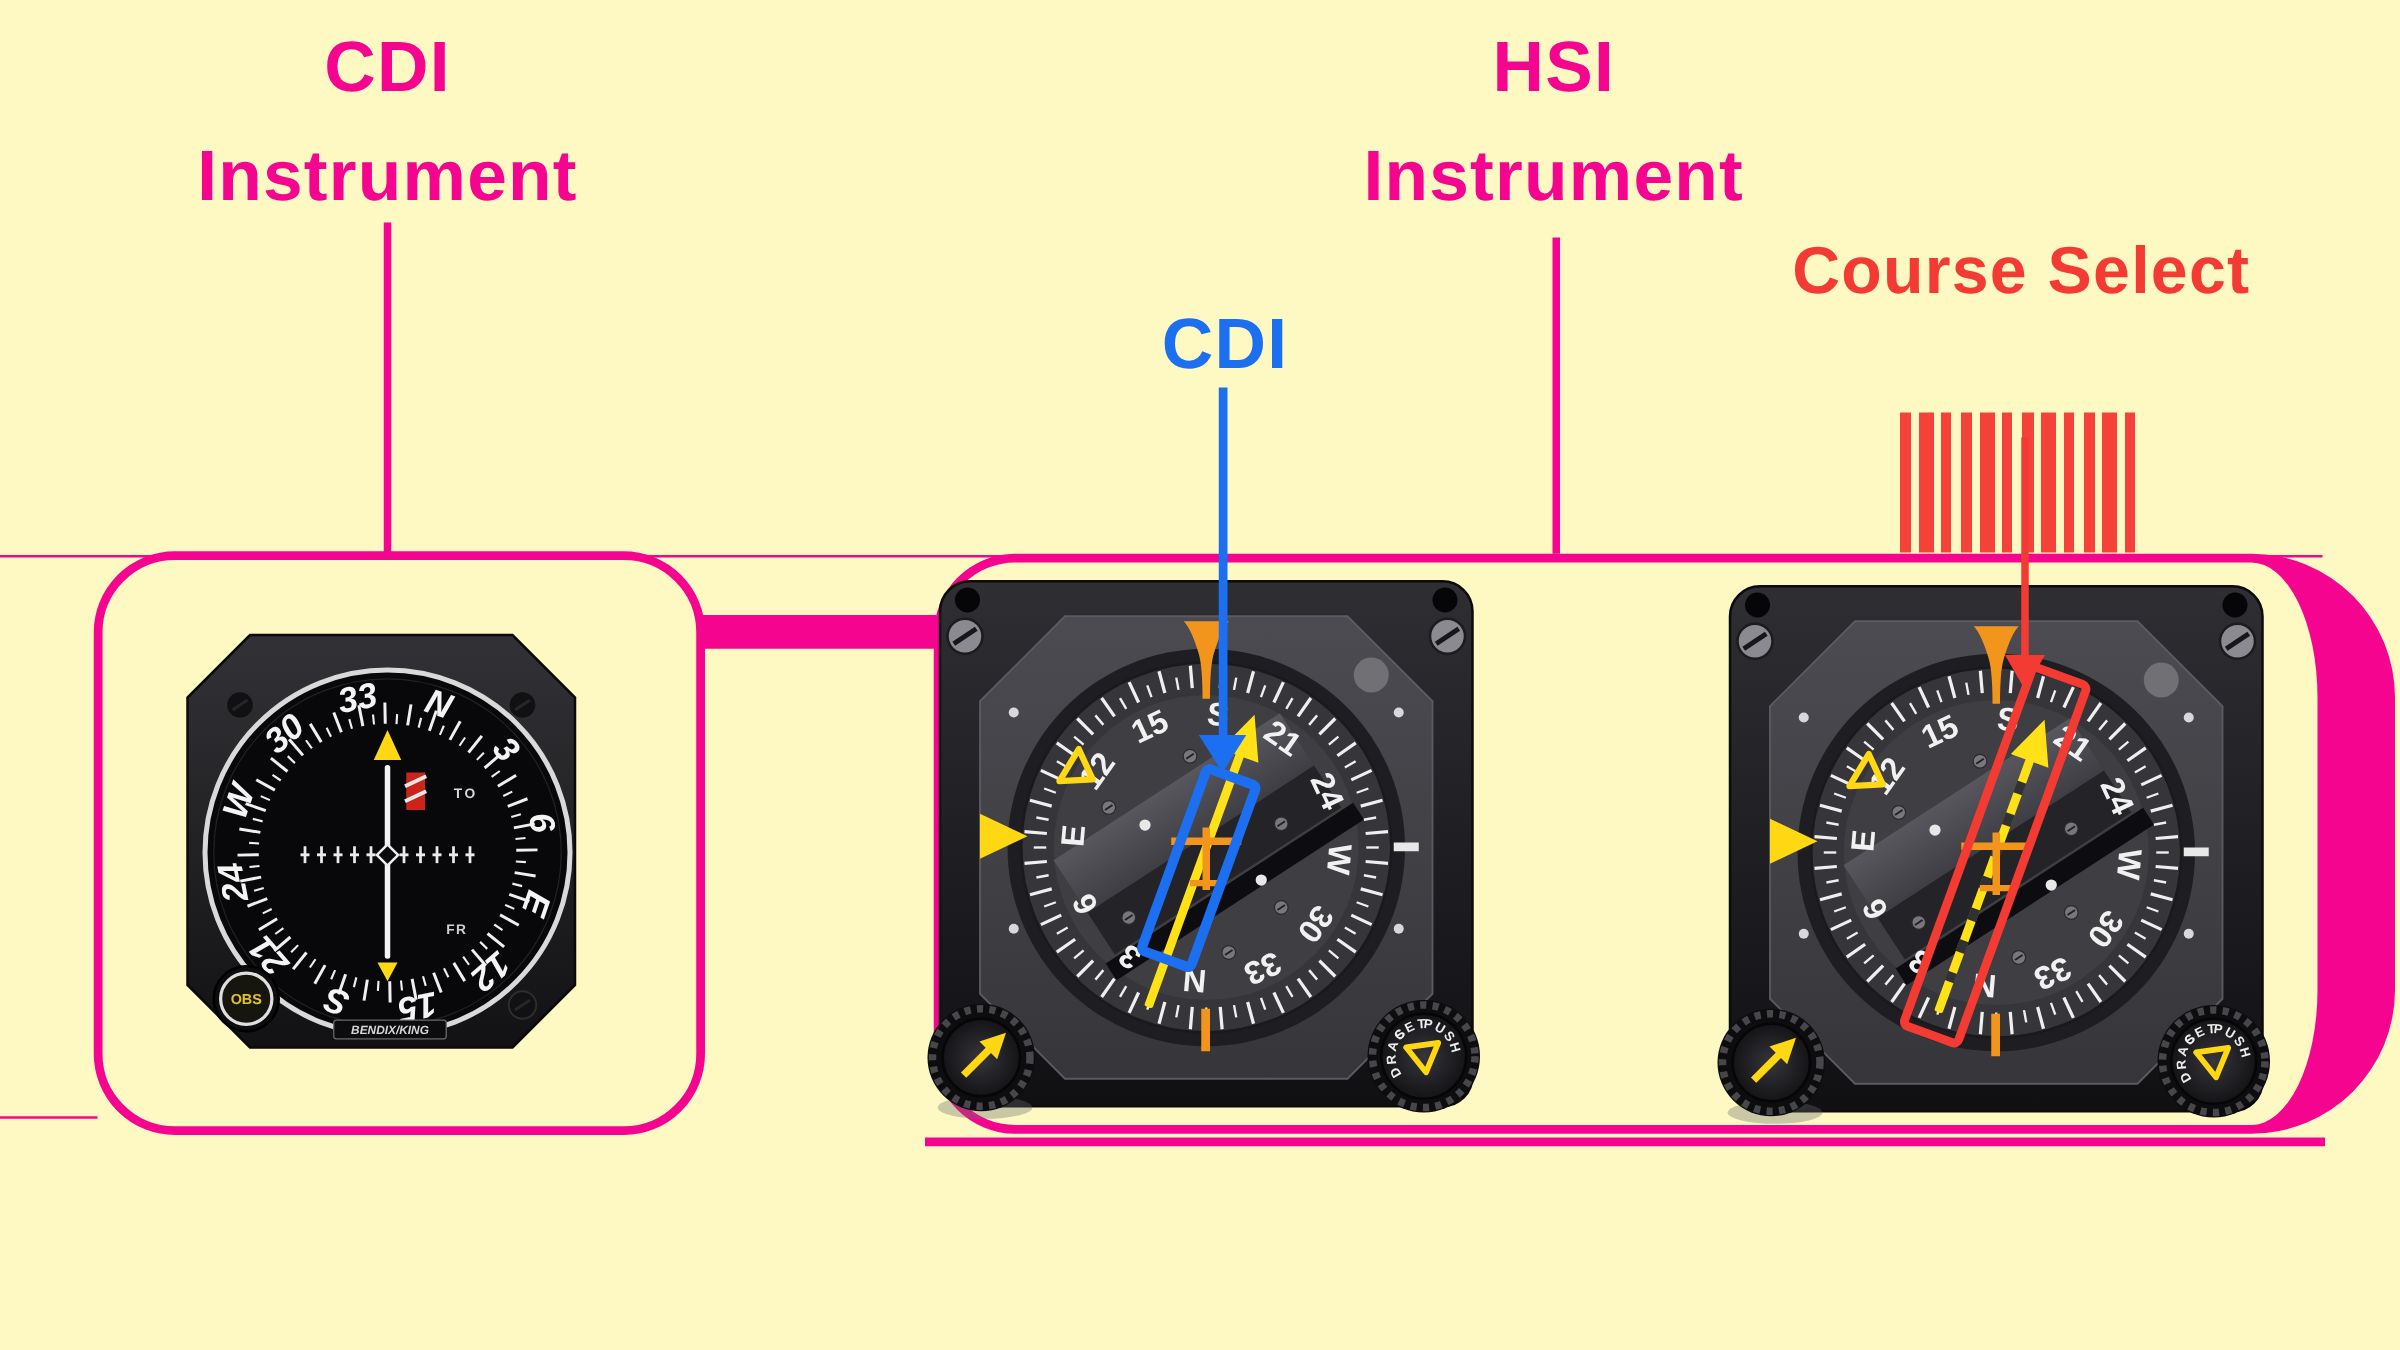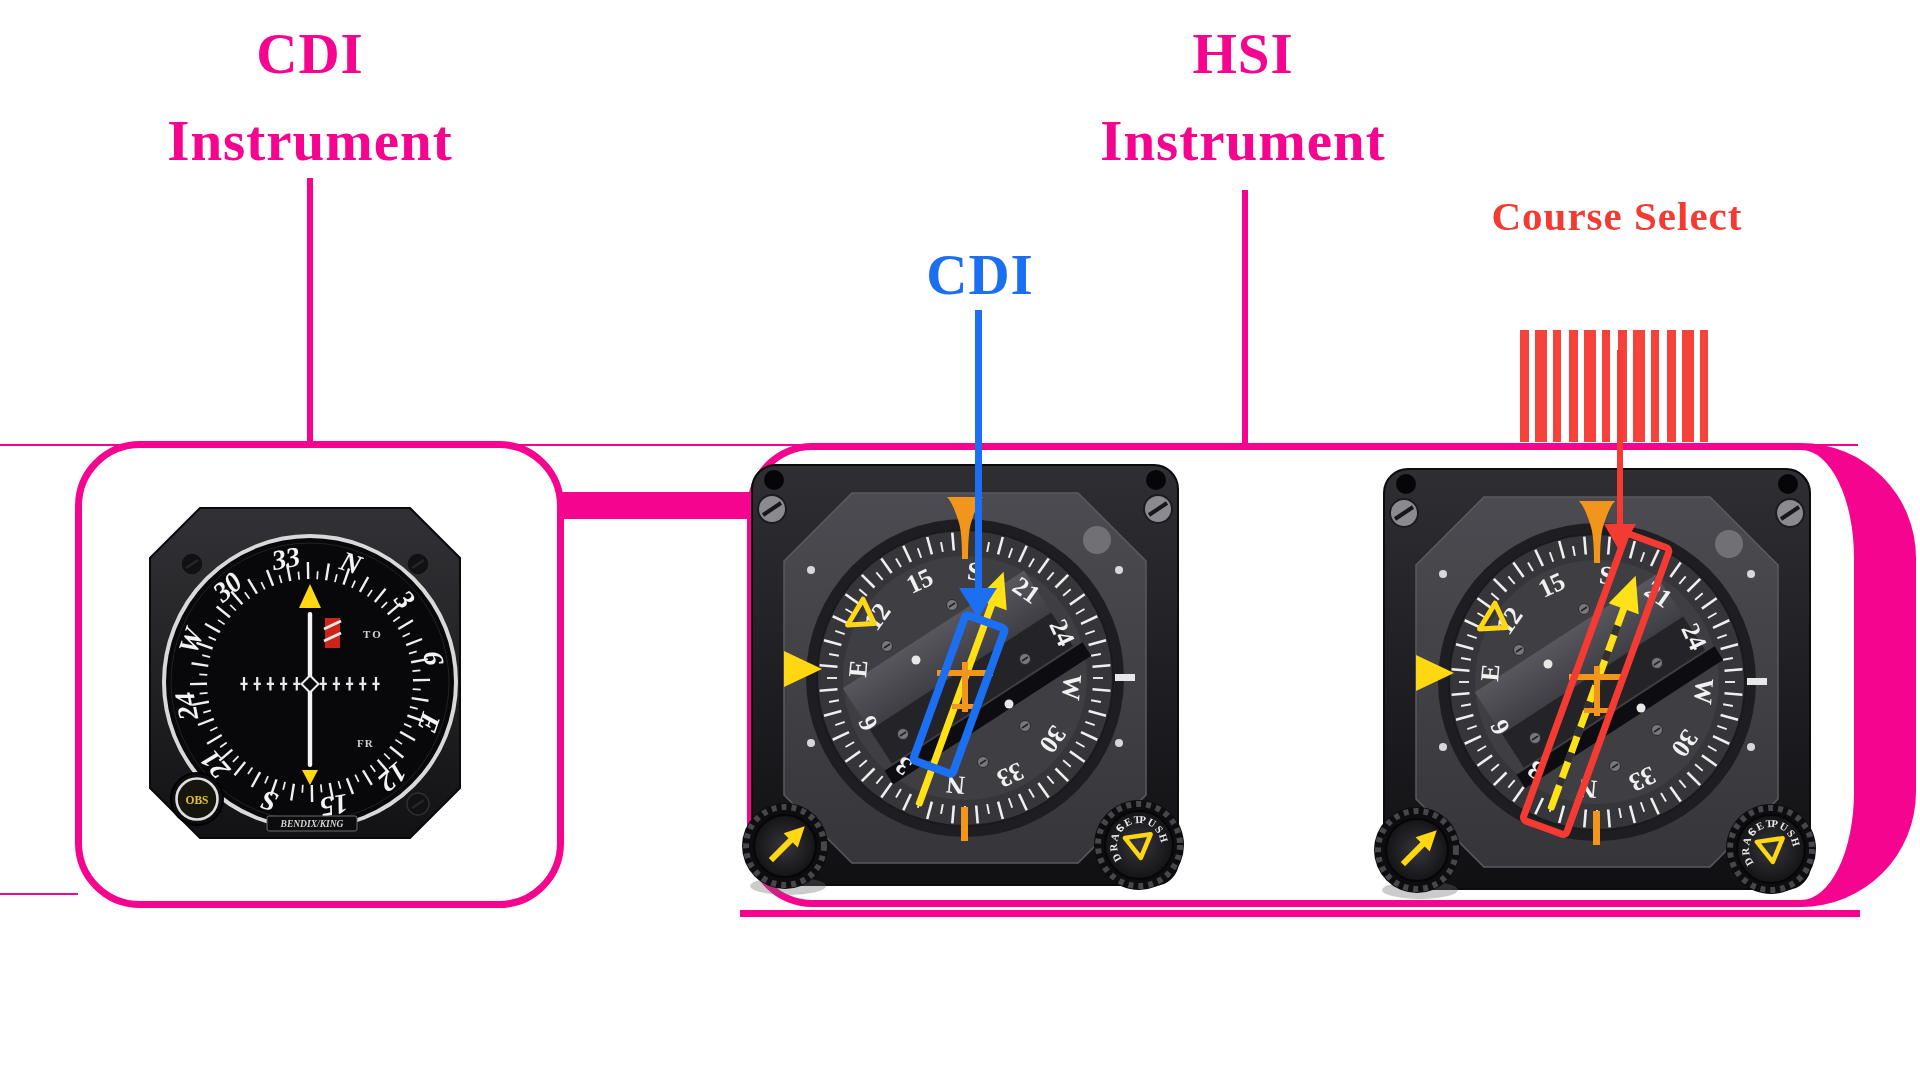--- a/index.html
+++ b/index.html
@@ -1,17 +1,17 @@
 <!DOCTYPE html>
 <html><head>
 <meta charset="utf-8">
 <style>
   html,body{margin:0;padding:0;background:#000;}
-  #canvas{position:relative;width:1920px;height:1080px;background:#ffffff;overflow:hidden;
-          font-family:Liberation Serif, serif;}
+  #canvas{position:relative;width:1920px;height:1080px;background:#fef9c3;overflow:hidden;
+          font-family:Liberation Sans, sans-serif;}
   .abs{position:absolute;}
   .hdr{font-weight:700;font-size:57px;text-align:center;letter-spacing:1px;z-index:6;}
   .hdr .hl{height:87px;display:flex;align-items:center;justify-content:center;}
   .hdr2 .hl{height:84px;}
   .vline{z-index:5;}
   .arrowhead{width:0;height:0;z-index:5;}
   .pinkbox{box-sizing:border-box;border-style:solid;z-index:1;}
   svg{overflow:visible;z-index:2;position:absolute;}
   .smear{z-index:4;}
 </style>
@@ -25,21 +25,21 @@
     <div class="hl">Instrument</div>
   </div>
 
   <div class="abs hdr" style="left:1023px;top:10px;width:440px;color:#F5058F;">
     <div class="hl">HSI</div>
     <div class="hl">Instrument</div>
   </div>
 
   <div class="abs hdr" style="left:860px;top:243px;width:240px;height:64px;line-height:64px;color:#1D6FF2;">CDI</div>
 
-  <div class="abs hdr hdr2" style="left:1330px;top:174px;width:574px;color:#F43B33;font-size:41px;">
+  <div class="abs hdr hdr2" style="left:1330px;top:174px;width:574px;color:#F43B33;font-size:53px;">
     <div class="hl">Course Select</div>
   </div>
 
   <div class="abs smear" style="left:1520px;top:330px;width:194px;height:112px;
               background:
                 repeating-linear-gradient(90deg, rgba(244,59,51,.96) 0 9px, transparent 9px 15px,
                 rgba(244,59,51,.96) 15px 27px, transparent 27px 33px,
                 rgba(244,59,51,.96) 33px 41px, transparent 41px 49px);">
   </div>
 

